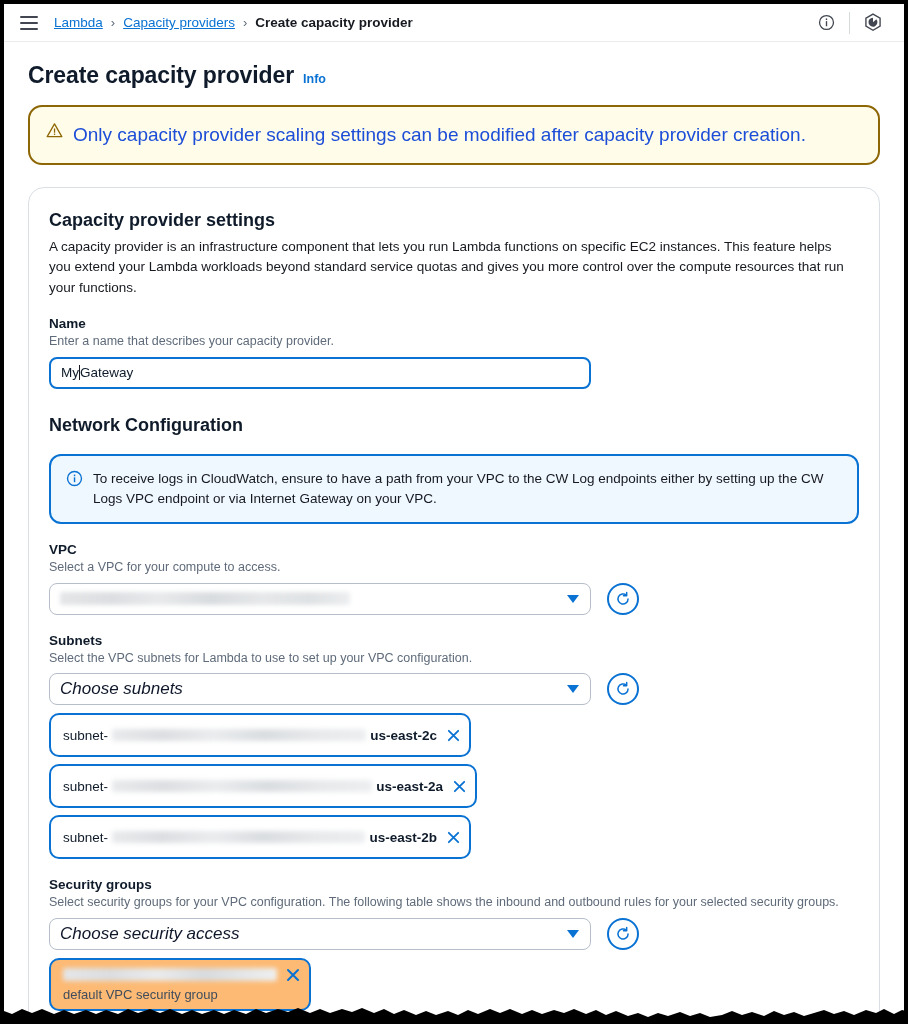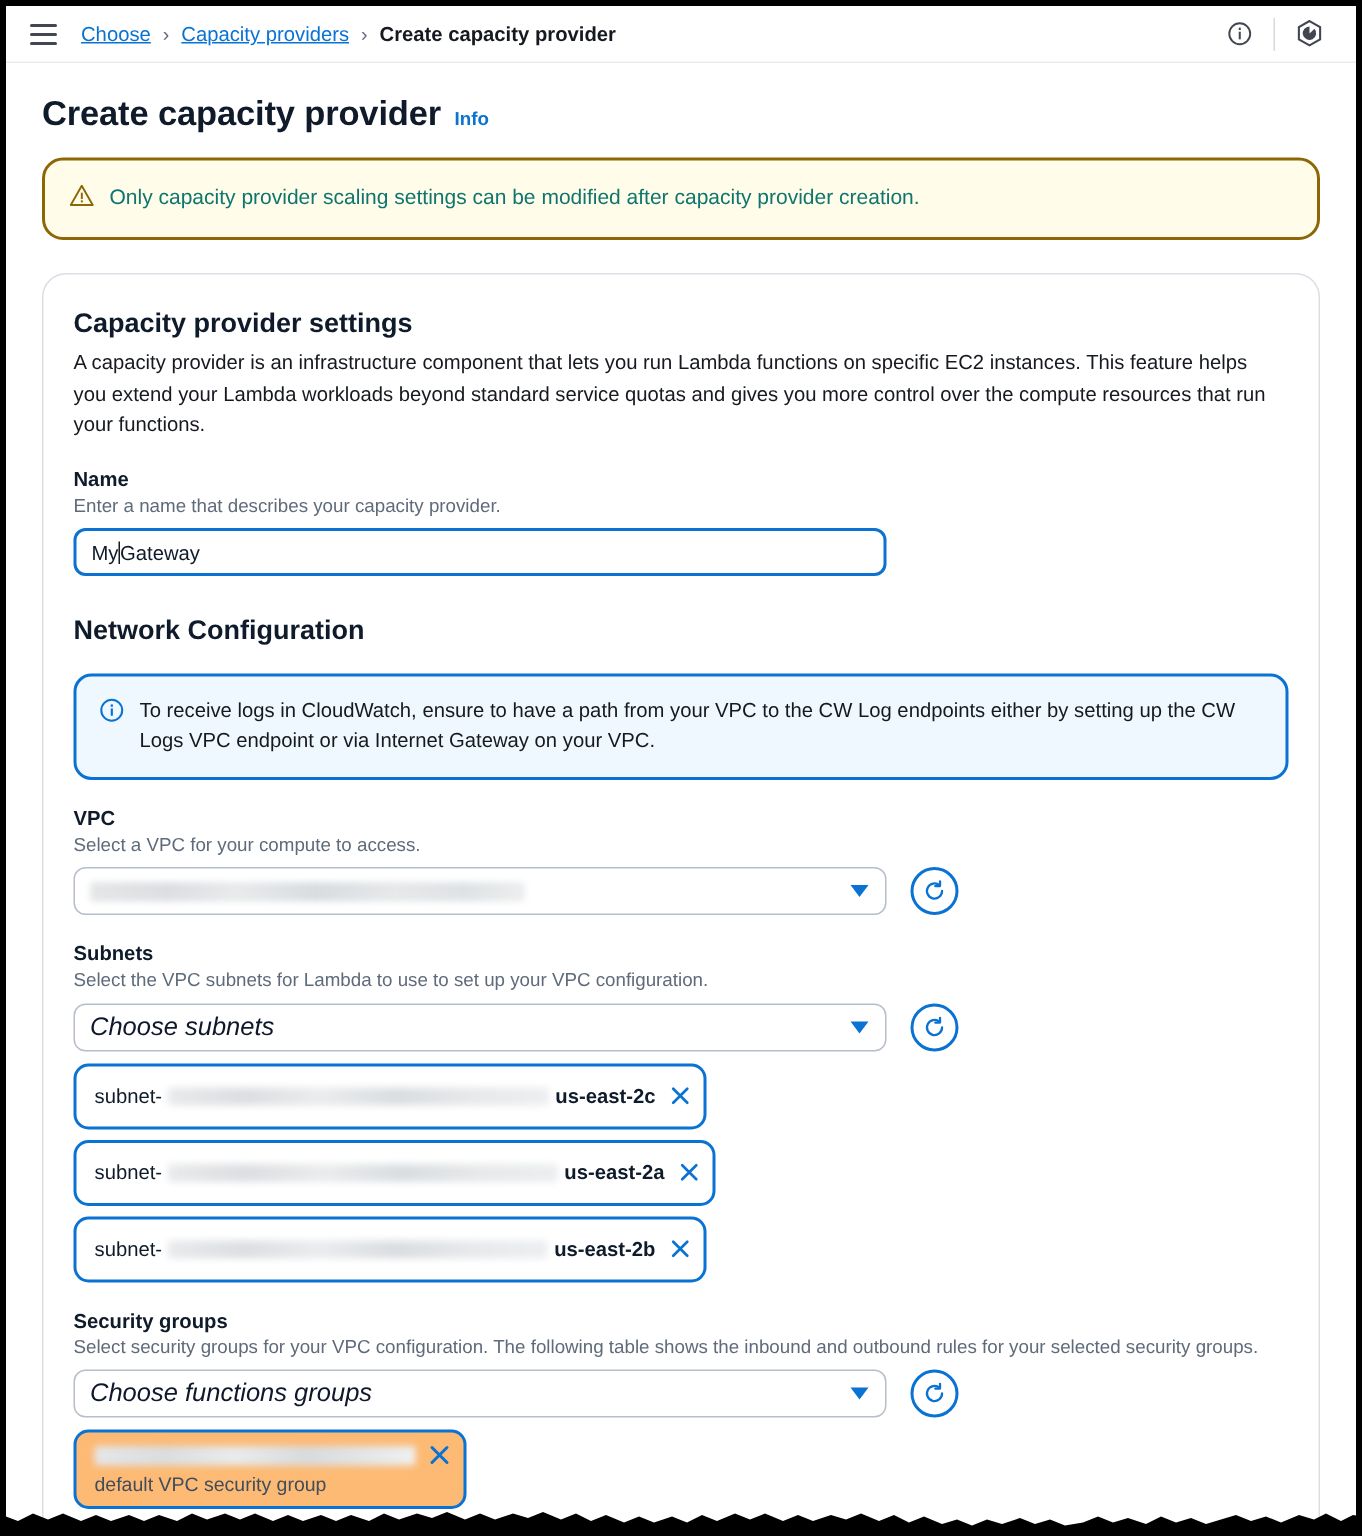--- a/index.html
+++ b/index.html
@@ -121,22 +121,22 @@
     background: #fffce9;
     border: 2px solid #8d6605;
     border-radius: 14px;
     padding: 14px 16px;
     display: flex;
     align-items: flex-start;
     gap: 10px;
     margin-bottom: 22px;
   }
   .alert-warning .atext {
-    font-size: 14px;
-    color: #0f766e;
+    font-size: 19px;
+    color: #1d4ed8;
     line-height: 1.45;
   }
   .warn-ico { flex: 0 0 auto; margin-top: 1px; }
 
   
   .card {
     border: 1px solid #d9dfe5;
     border-radius: 16px;
     background: #ffffff;
     padding: 22px 20px 20px 20px;
@@ -362,21 +362,21 @@
 
   <div class="topbar">
 
     <div class="hamburger">
       <span></span>
         <span></span>
         <span></span>
     </div>
 
     <div class="crumbs">
-      <span class="crumb-link">Choose</span>
+      <span class="crumb-link">Lambda</span>
       <span class="crumb-sep">›</span>
       <span class="crumb-link">Capacity providers</span>
       <span class="crumb-sep">›</span>
       <span class="crumb-current">Create capacity provider</span>
     </div>
 
     <div class="topbar-icons">
       <div class="ticon">
         <svg width="17" height="17" viewBox="0 0 20 20">
           <circle cx="10" cy="10" r="8.2" fill="none" stroke="#424650" stroke-width="1.5"></circle>
@@ -509,21 +509,21 @@
           </div>
 
         </div>
       </div>
 
       <div class="field">
         <div class="field-label">Security groups</div>
         <div class="field-hint">Select security groups for your VPC configuration. The following table shows the inbound and outbound rules for your selected security groups.</div>
         <div class="select-row">
           <div class="select">
-            <span class="placeholder">Choose functions groups</span>
+            <span class="placeholder">Choose security access</span>
             <span class="caret-down"></span>
           </div>
           <div class="refresh-btn">
             <svg width="16" height="16" viewBox="0 0 20 20">
               <path d="M16.3 10 a6.3 6.3 0 1 1 -2.1 -4.7" fill="none" stroke="#0972d3" stroke-width="1.9" stroke-linecap="round"></path>
               <path d="M14.6 1.9 L14.6 5.9 L10.6 5.9" fill="none" stroke="#0972d3" stroke-width="1.9" stroke-linecap="round" stroke-linejoin="round"></path>
             </svg>
           </div>
         </div>
 

